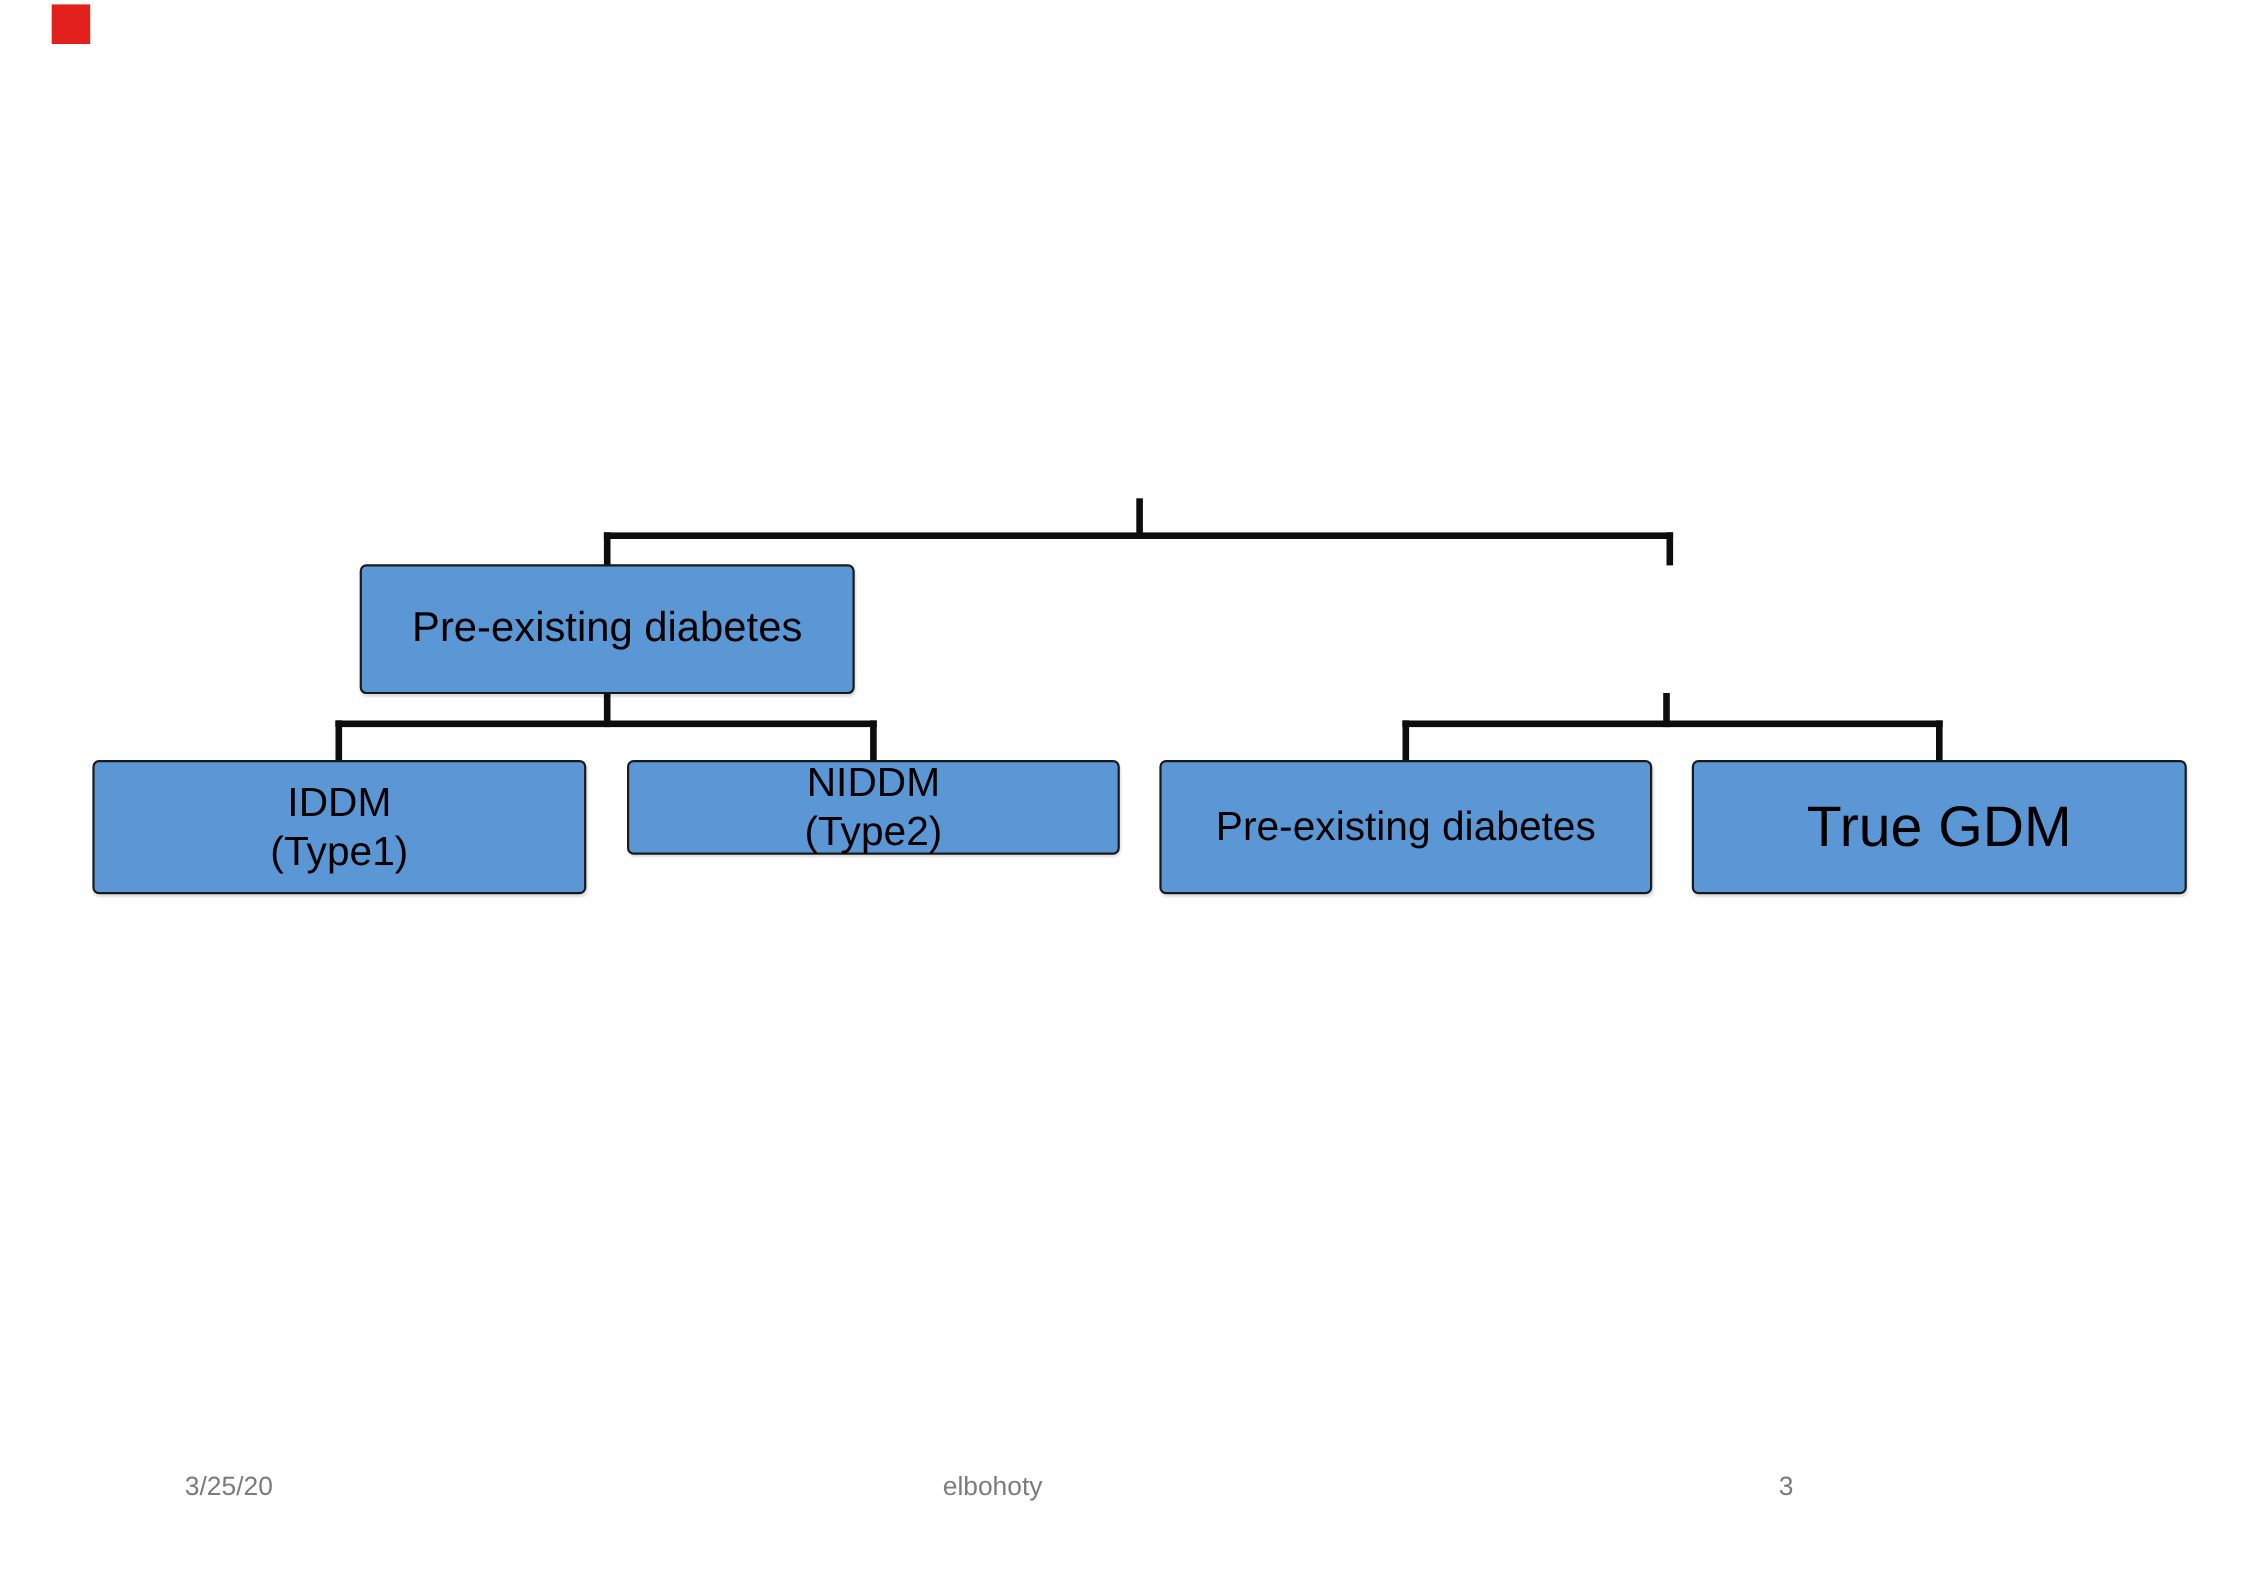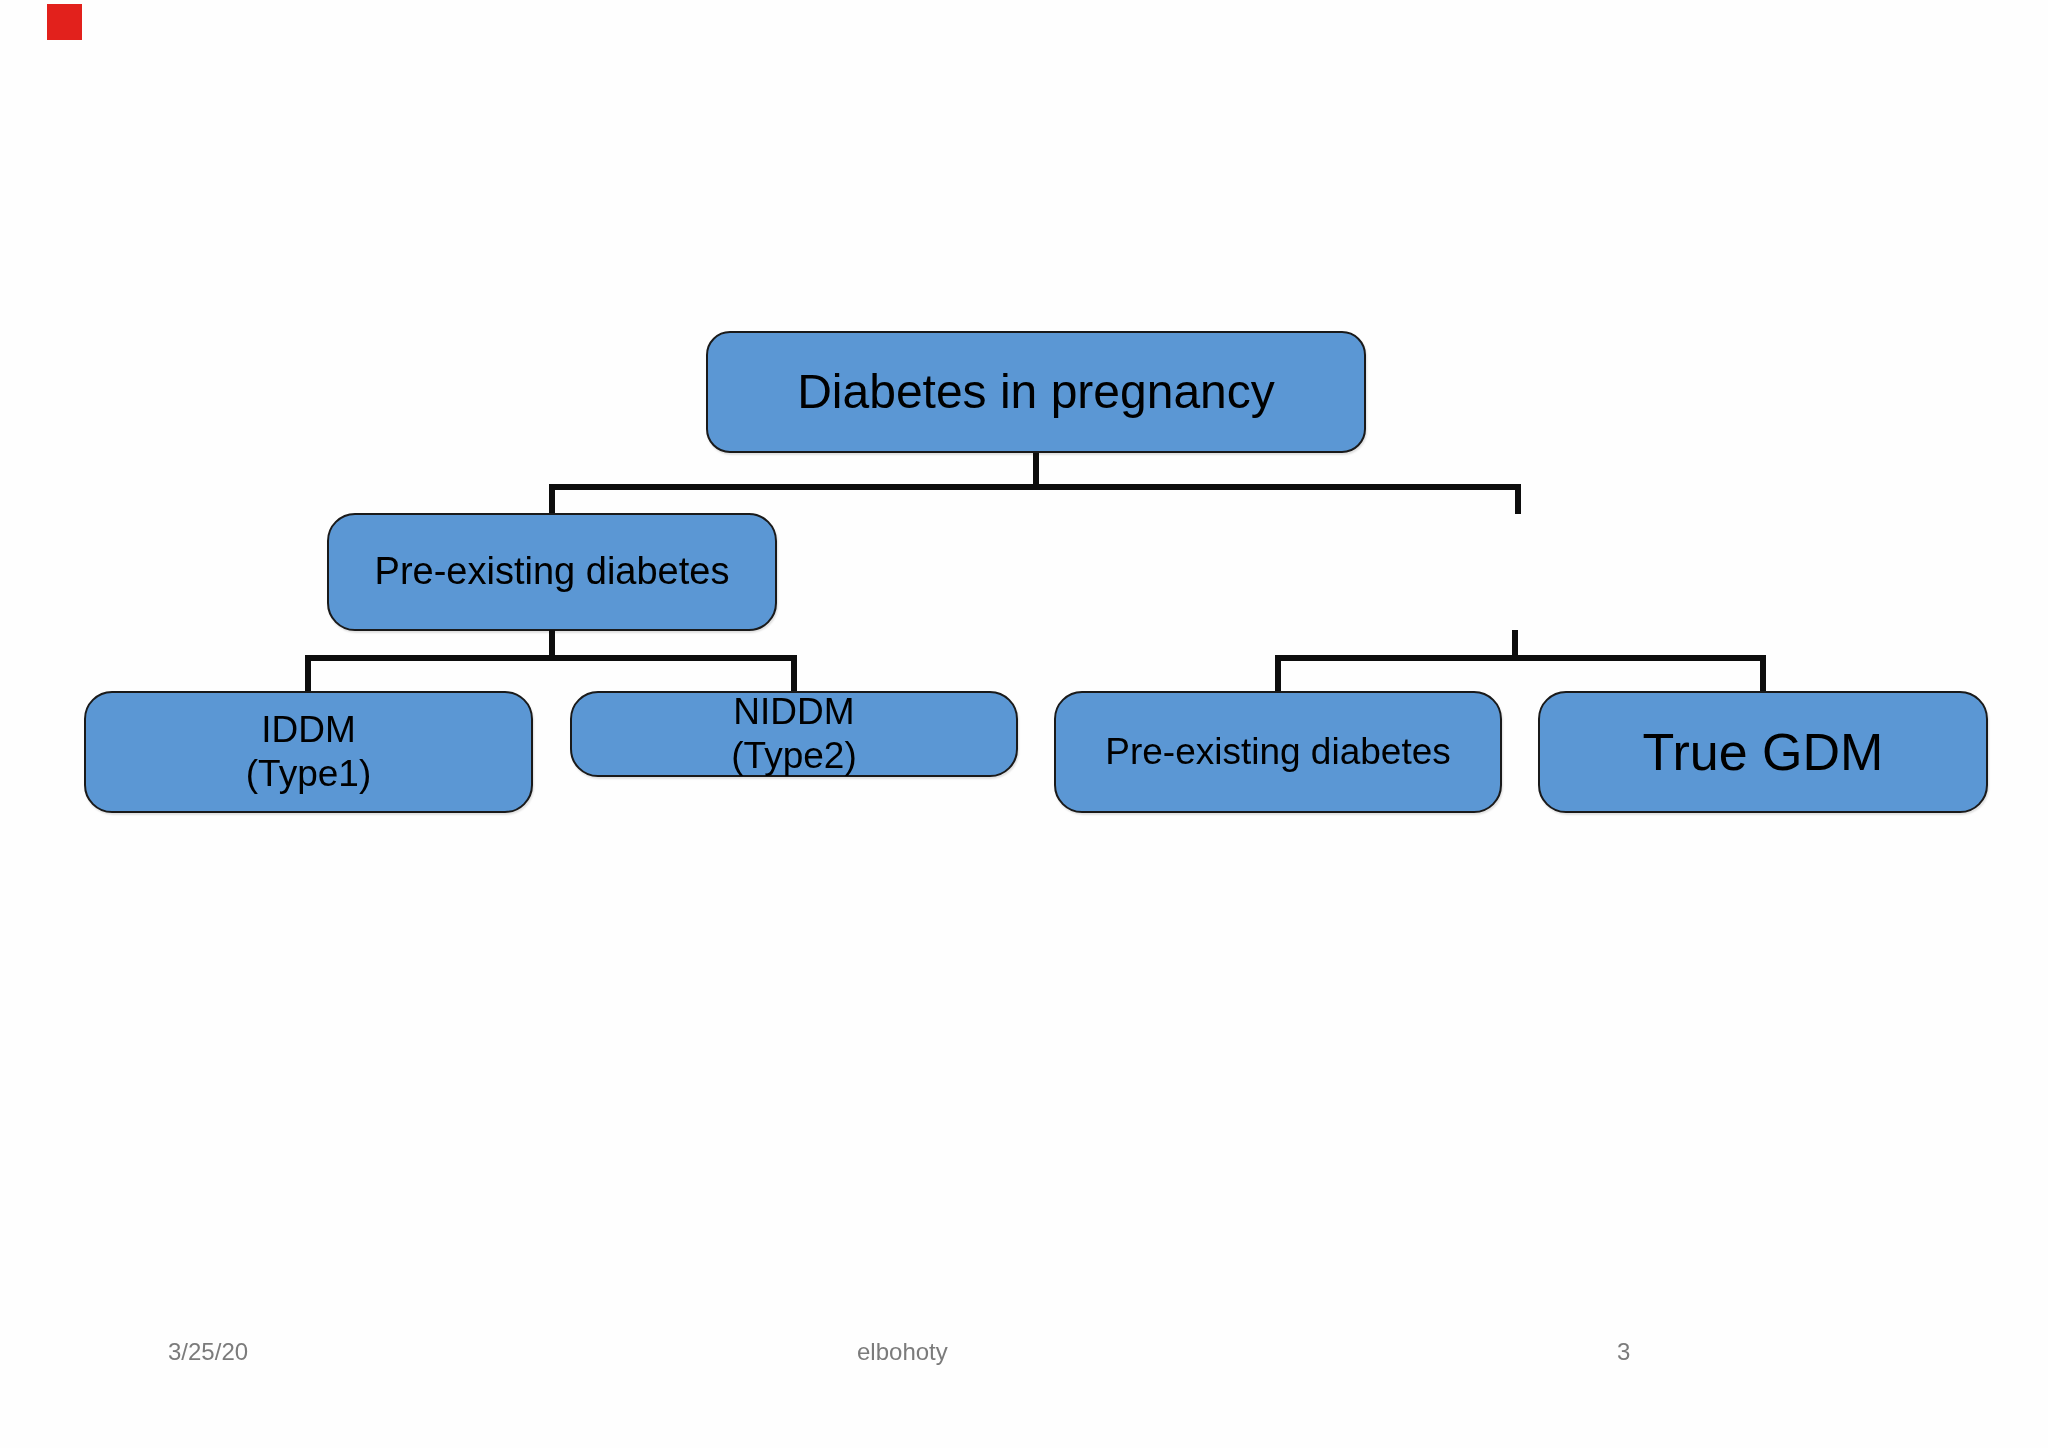--- a/index.html
+++ b/index.html
@@ -18,21 +18,21 @@
     font-family:"Liberation Sans","DejaVu Sans",sans-serif;
     color:var(--text);
     position:relative;
     overflow:hidden;
   }
   .slide{position:absolute;inset:0;}
   .node{
     position:absolute;
     background:var(--box-fill);
     border:2.5px solid var(--box-border);
-    border-radius:28px;
+    border-radius:6px;
     display:flex;
     flex-direction:column;
     align-items:center;
     justify-content:center;
     text-align:center;
     line-height:1.2;
     box-shadow:1px 2px 2px rgba(0,0,0,0.12);
   }
   .node-root{border-radius:24px;font-size:48px;}
   .node-l2{font-size:38px;}
@@ -51,23 +51,20 @@
   .footer-author{left:857px;}
   .footer-page{left:1617px;}
 </style>
 </head>
 <body>
 
 <div class="slide">
 
   <div class="marker"></div>
 
-  <div class="node node-root" style="left:706px;top:331px;width:660px;height:122px;">
-    <span>Diabetes in pregnancy</span>
-  </div>
 
   <div class="conn" style="left:1033px;top:453px;width:6px;height:37px;"></div>
   <div class="conn" style="left:549px;top:484px;width:972px;height:6px;"></div>
   <div class="conn" style="left:549px;top:484px;width:6px;height:30px;"></div>
   <div class="conn" style="left:1515px;top:484px;width:6px;height:30px;"></div>
 
   <div class="node node-l2" style="left:327px;top:513px;width:450px;height:118px;">
     <span>Pre-existing diabetes</span>
   </div>
 

